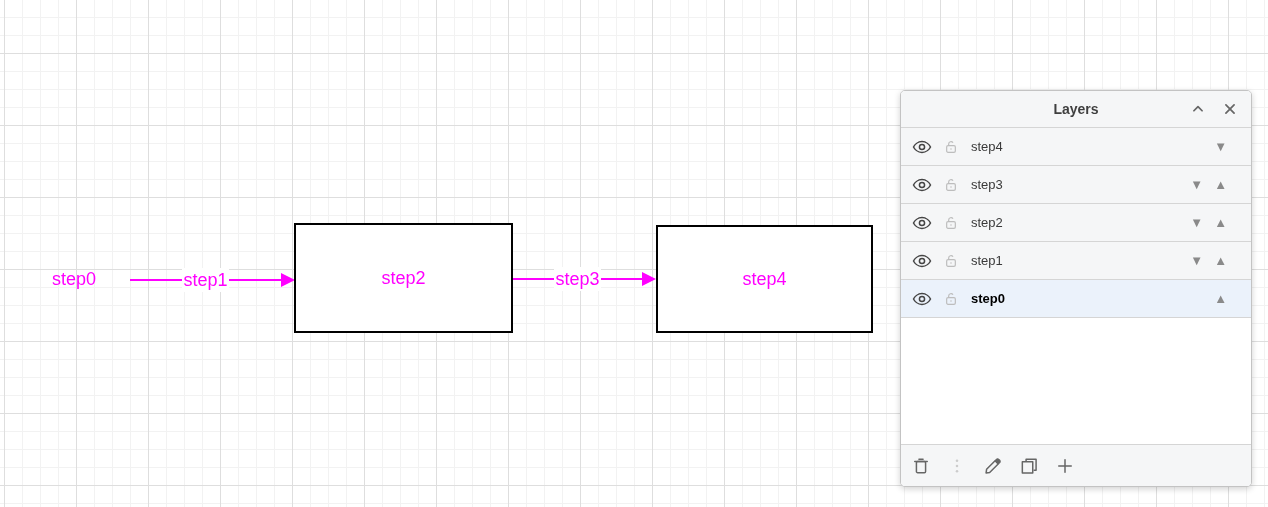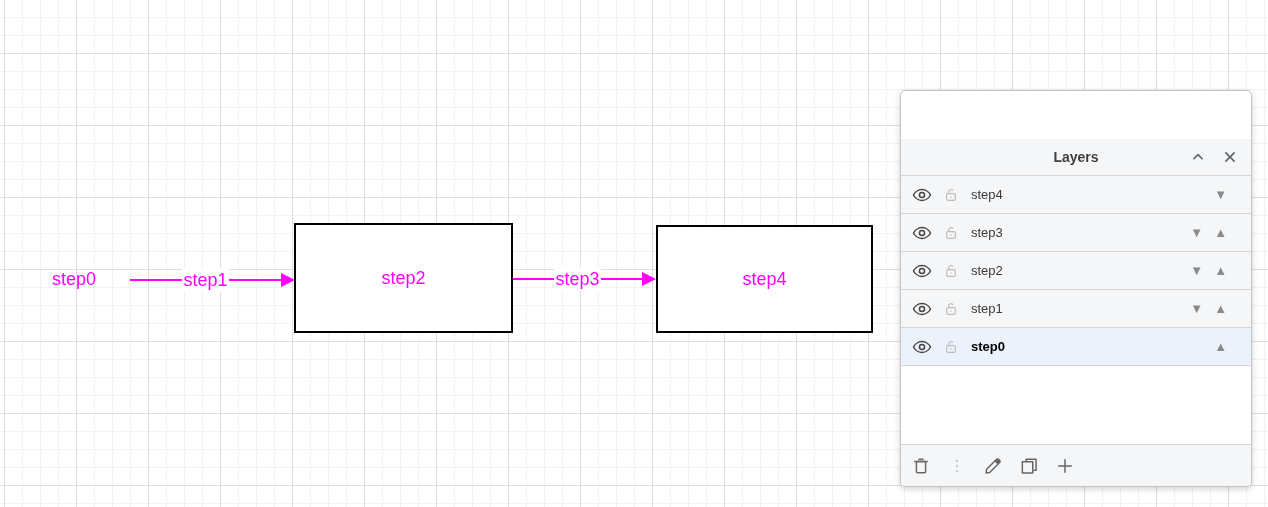--- a/index.html
+++ b/index.html
@@ -65,21 +65,21 @@
     box-shadow: 0 2px 6px rgba(0,0,0,0.18);
     display: flex; flex-direction: column;
     overflow: hidden;
   }
   .panel-header {
     height: 37px; flex: 0 0 37px;
     background: #f5f6f7;
     border-bottom: 1px solid #d5d5d5;
     position: relative;
     display: flex; align-items: center; justify-content: flex-end;
-    padding-right: 12px; gap: 14px; margin-top: 48px;
+    padding-right: 12px; gap: 14px;
   }
   .panel-title {
     position: absolute; left: 0; right: 0; text-align: center;
     font-size: 14px; font-weight: bold; color: #3f3f3f;
     pointer-events: none;
   }
   .hdr-btn { width: 18px; height: 18px; cursor: pointer; display: flex; align-items: center; justify-content: center; z-index: 1; }
 
   .layer-row {
     height: 38px; flex: 0 0 38px;

